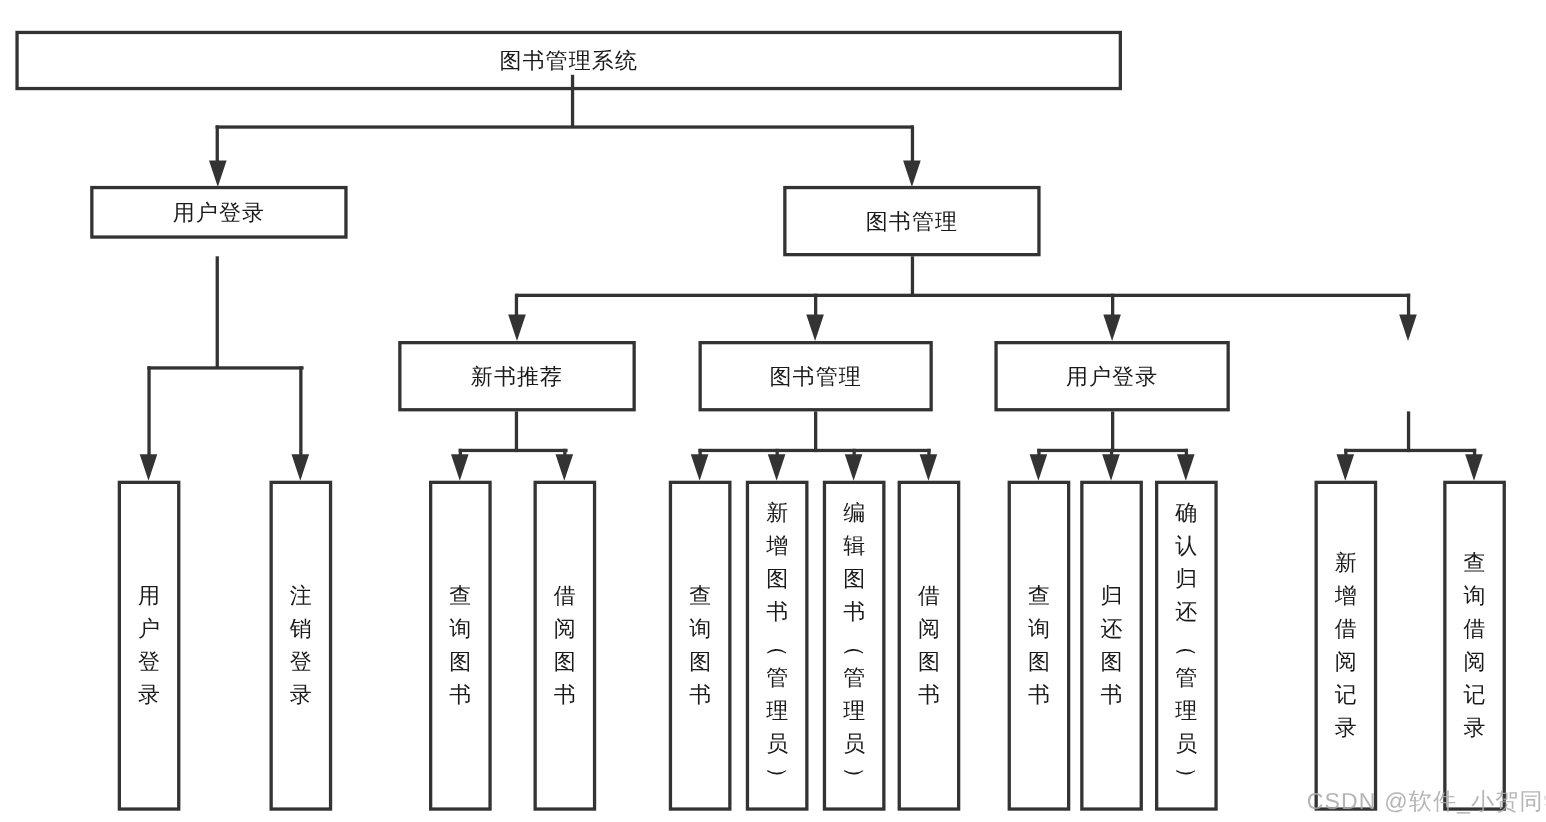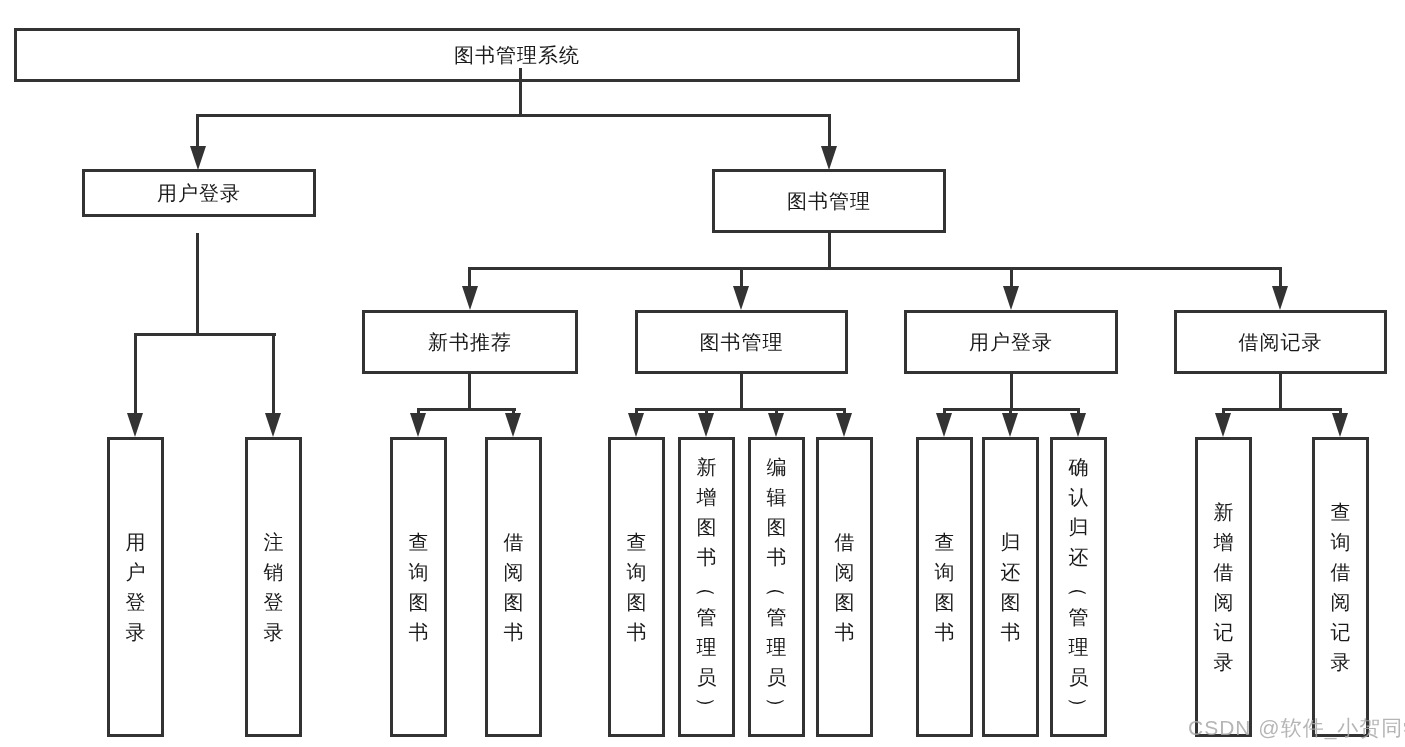--- a/index.html
+++ b/index.html
@@ -85,21 +85,20 @@
   <div class="vline" style="left:740px;top:267px;height:21px;"></div>
   <div class="arr" style="left:733px;top:286px;"></div>
   <div class="vline" style="left:1010px;top:267px;height:21px;"></div>
   <div class="arr" style="left:1003px;top:286px;"></div>
   <div class="vline" style="left:1279px;top:267px;height:21px;"></div>
   <div class="arr" style="left:1272px;top:286px;"></div>
 
   <div class="box" style="left:362px;top:310px;width:216px;height:64px;">新书推荐</div>
   <div class="box" style="left:635px;top:310px;width:213px;height:64px;">图书管理</div>
   <div class="box" style="left:904px;top:310px;width:214px;height:64px;">用户登录</div>
-  <div class="box" style="left:1174px;top:310px;width:213px;height:64px;">借阅记录</div>
 
   <div class="vline" style="left:468px;top:374px;height:37px;"></div>
   <div class="hline" style="left:417px;top:408px;width:99px;"></div>
   <div class="vline" style="left:417px;top:408px;height:9px;"></div>
   <div class="arr" style="left:410px;top:413px;"></div>
   <div class="vline" style="left:512px;top:408px;height:9px;"></div>
   <div class="arr" style="left:505px;top:413px;"></div>
 
   <div class="vline" style="left:740px;top:374px;height:37px;"></div>
   <div class="hline" style="left:635px;top:408px;width:211px;"></div>

